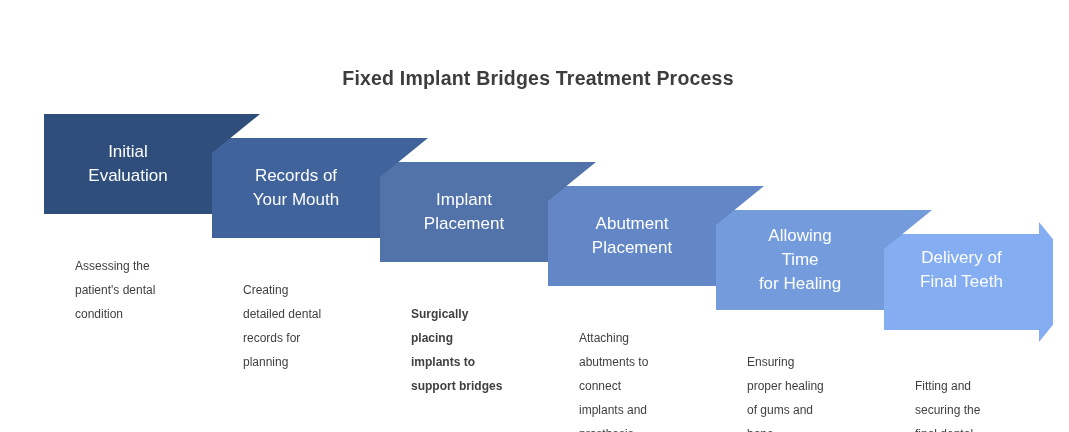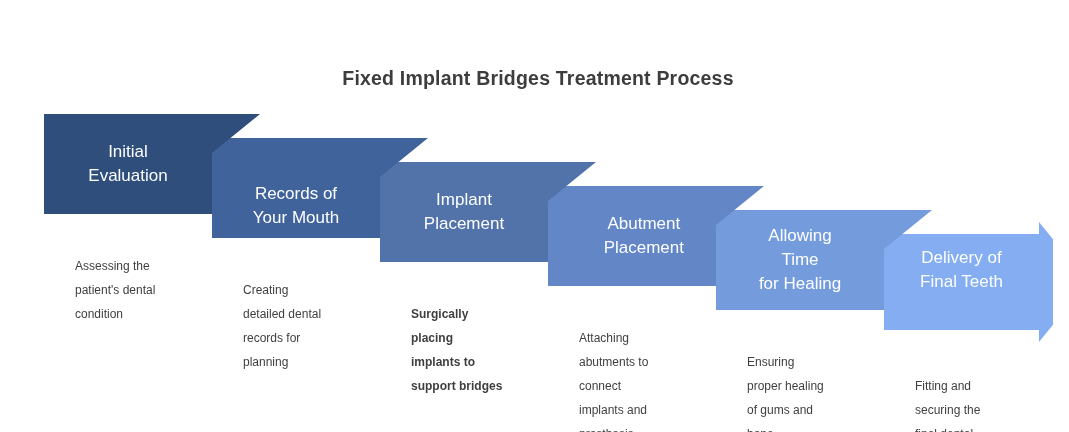--- a/index.html
+++ b/index.html
@@ -56,23 +56,23 @@
     pointer-events: none;
   }
   .step-label span {
     white-space: pre-line;
     text-align: center;
     color: #fdfeff;
     font-size: 17px;
     line-height: 24px;
   }
   .l0 { left: 12px;  top: 82px;  }
-  .l1 { left: 180px; top: 106px; margin-top: 18px; }
+  .l1 { left: 180px; top: 106px; }
   .l2 { left: 348px; top: 130px; }
-  .l3 { left: 516px; top: 154px; justify-content: flex-end; }
+  .l3 { left: 516px; top: 154px; }
   .l4 { left: 684px; top: 178px; }
   .l5 { left: 852px; top: 202px; width: 155px; height: 72px; }
 
   .step-desc {
     position: absolute;
     width: 170px;
     white-space: pre-line;
     color: #3f3f3f;
     font-size: 12px;
     line-height: 24px;

